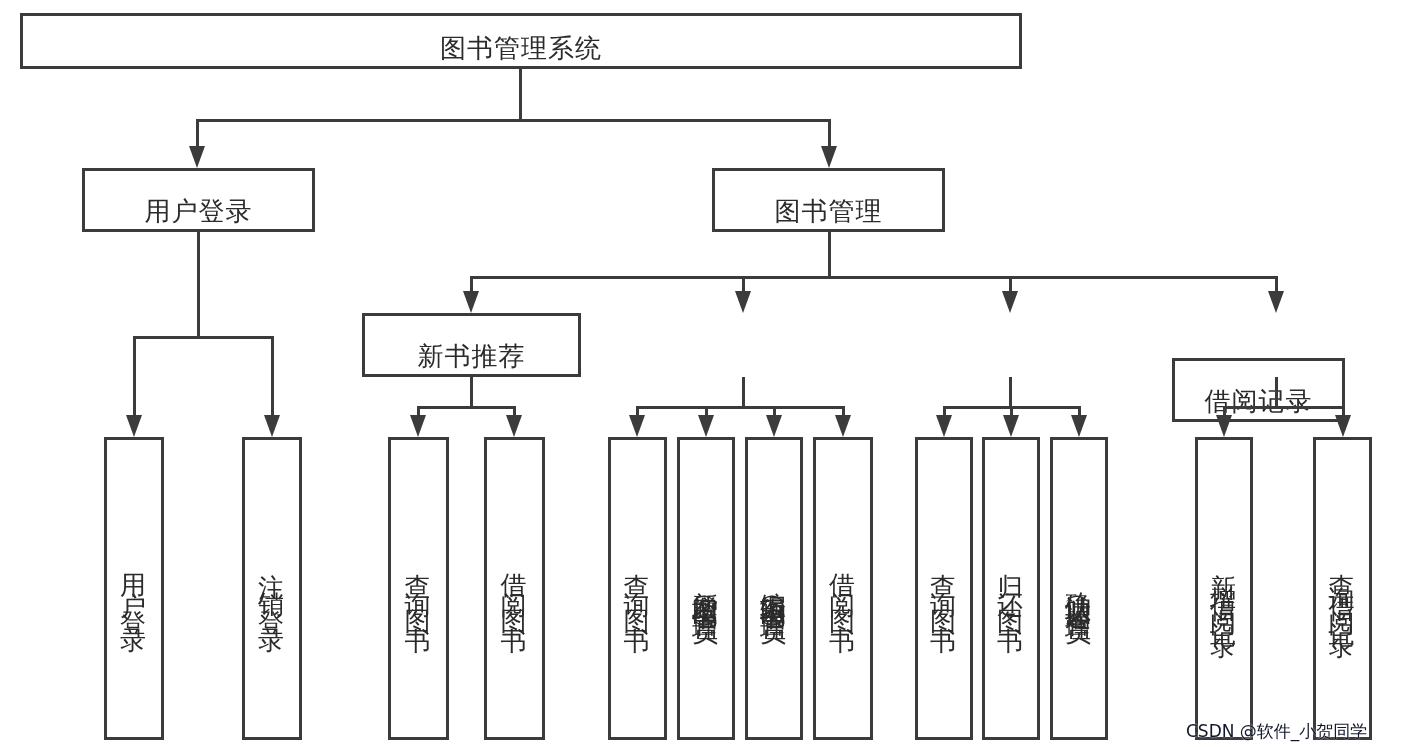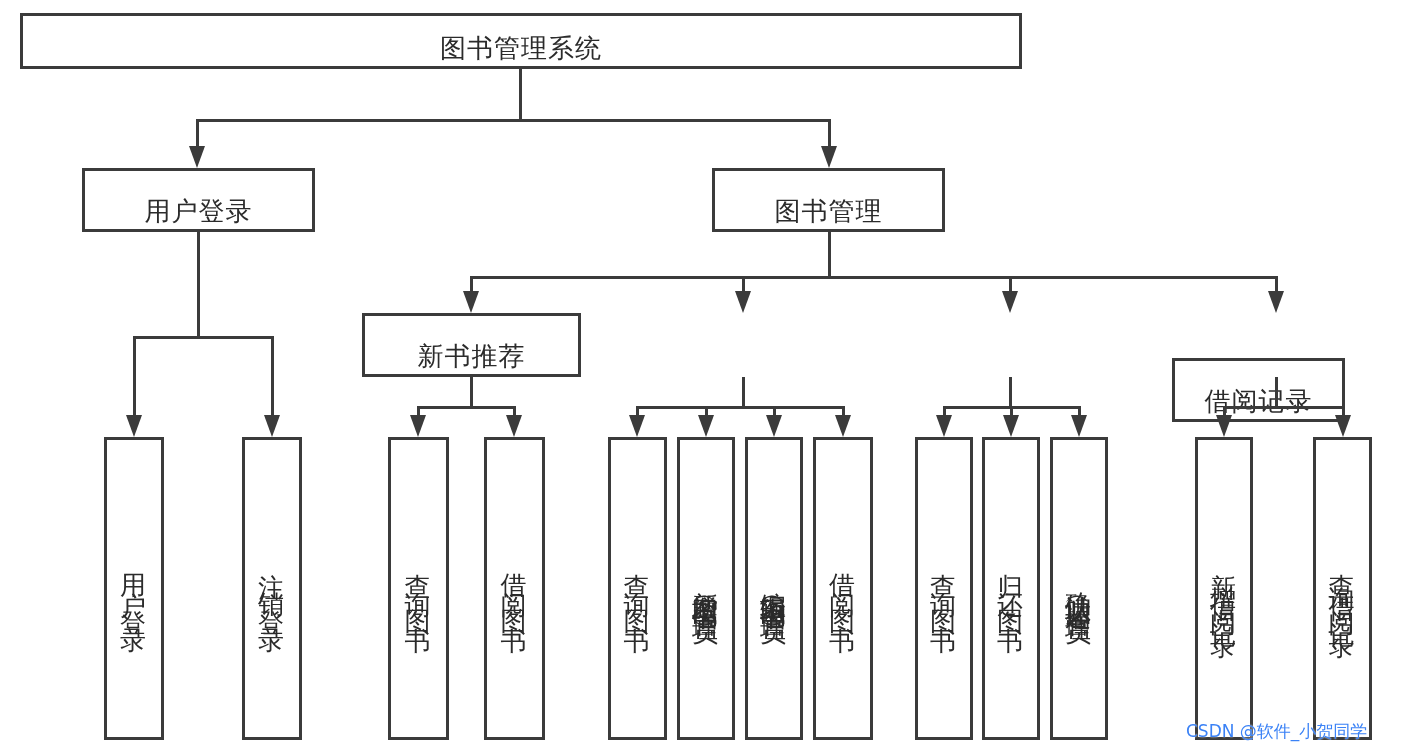--- a/index.html
+++ b/index.html
@@ -48,21 +48,21 @@
     width: 0; height: 0;
     border-left: 8px solid transparent;
     border-right: 8px solid transparent;
     border-top: 22px solid #3b3b3b;
   }
   .watermark {
     position: absolute;
     left: 1186px;
     top: 720px;
     font-size: 17px;
-    color: #3b82f6;
+    color: #0f172a;
     text-shadow: 0 0 2px #ffffff;
     z-index: 5;
     white-space: nowrap;
   }
 </style>
 </head>
 <body>
 
 <div id="stage">
 

